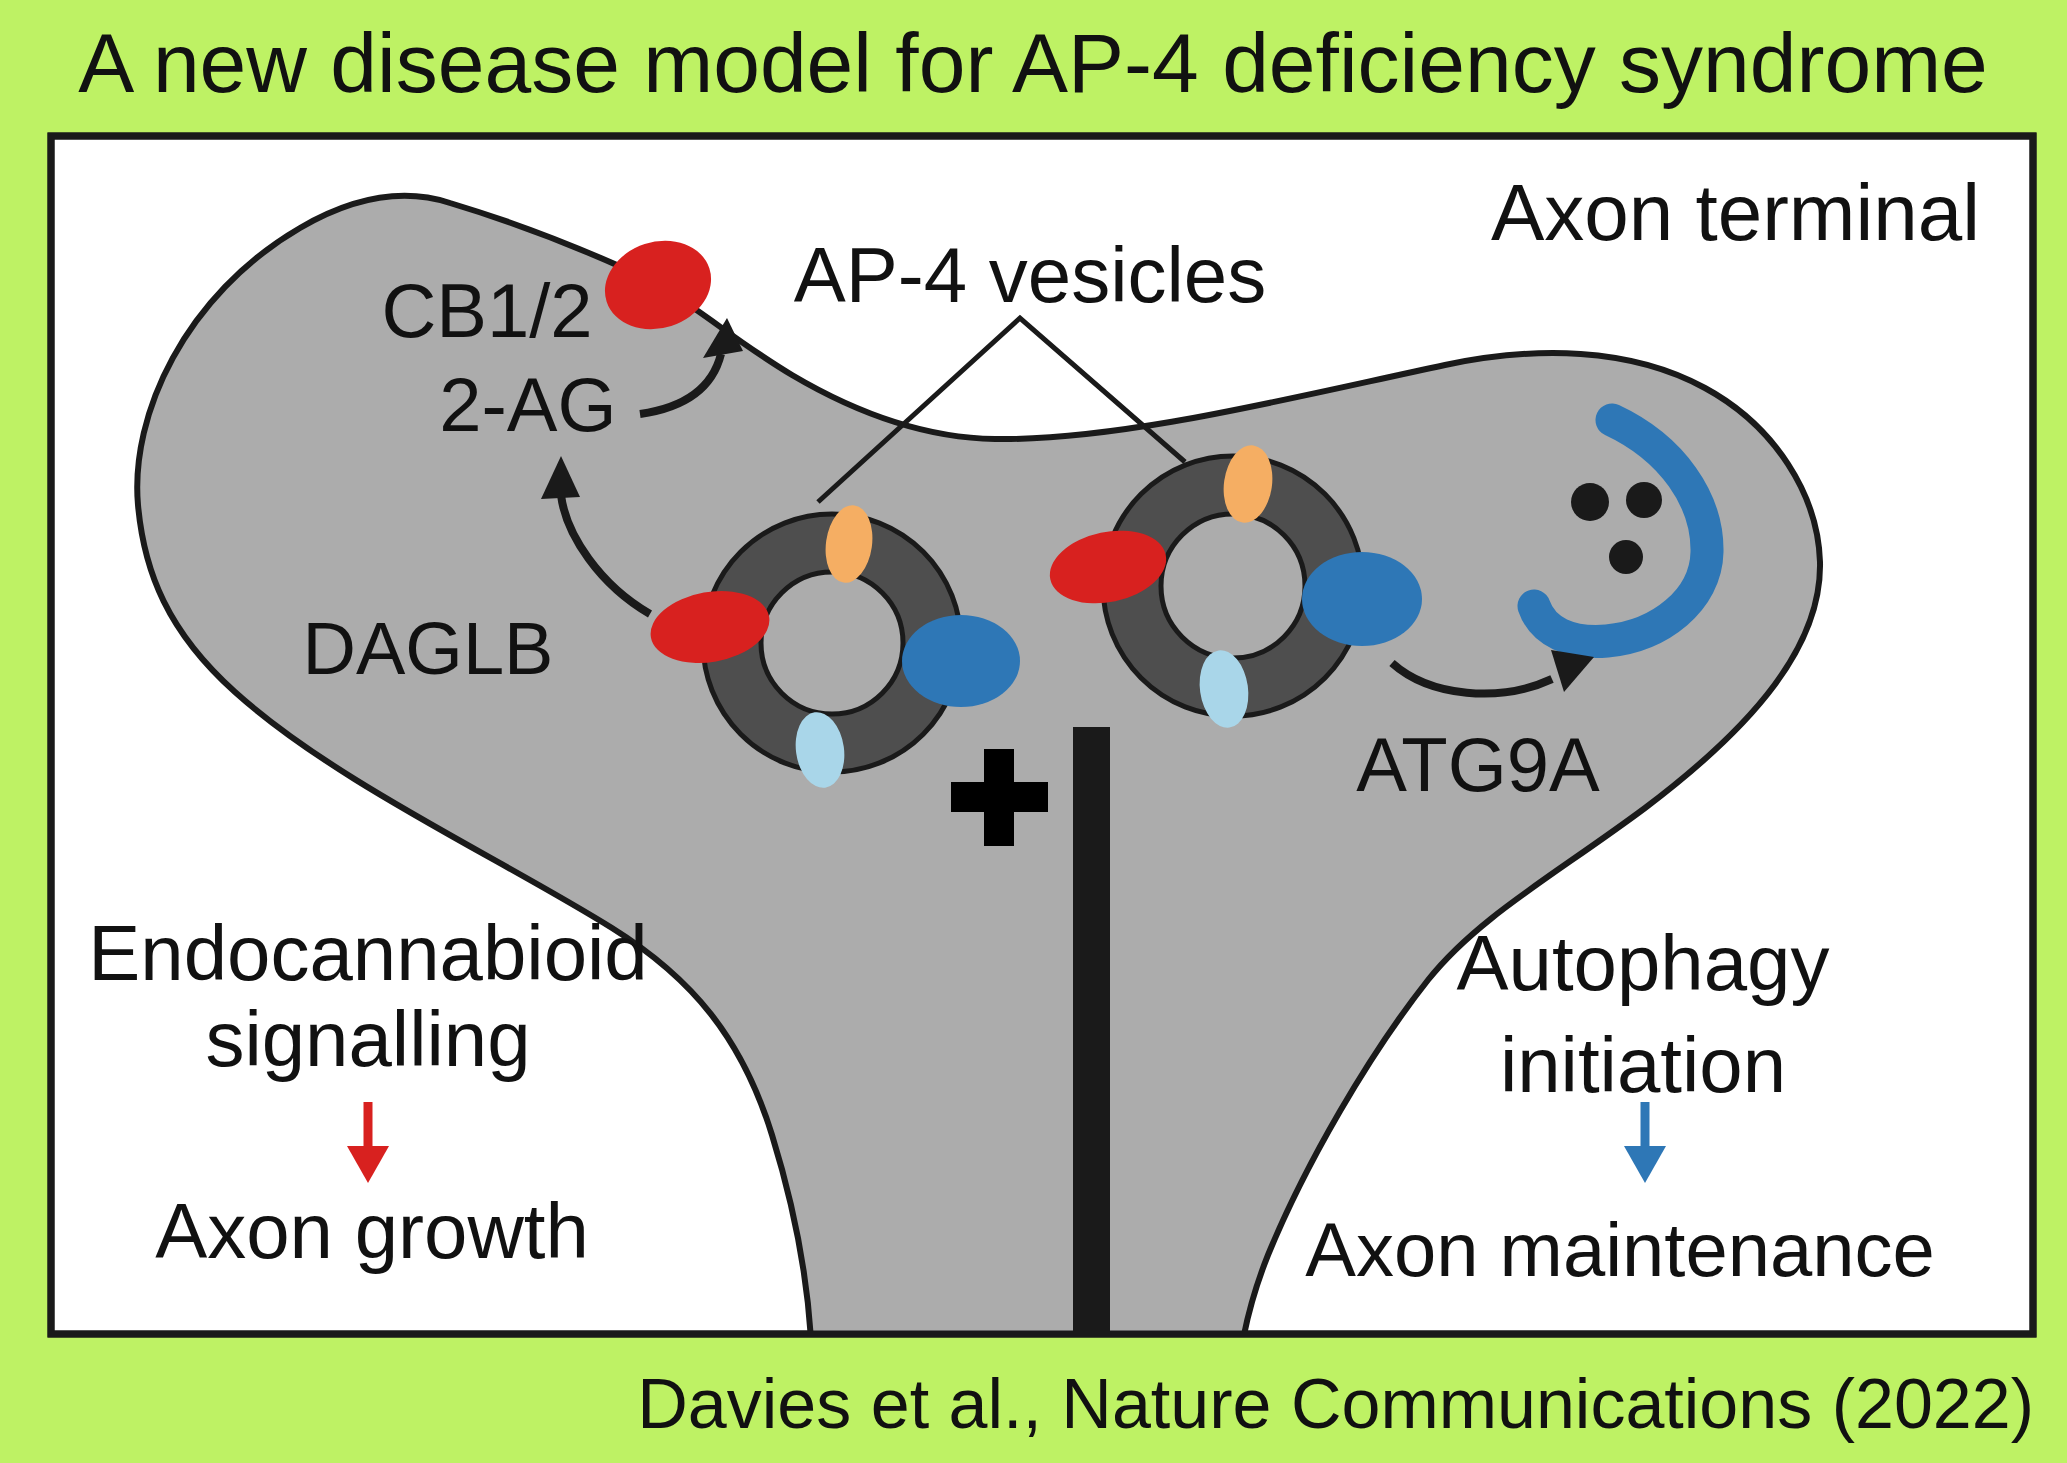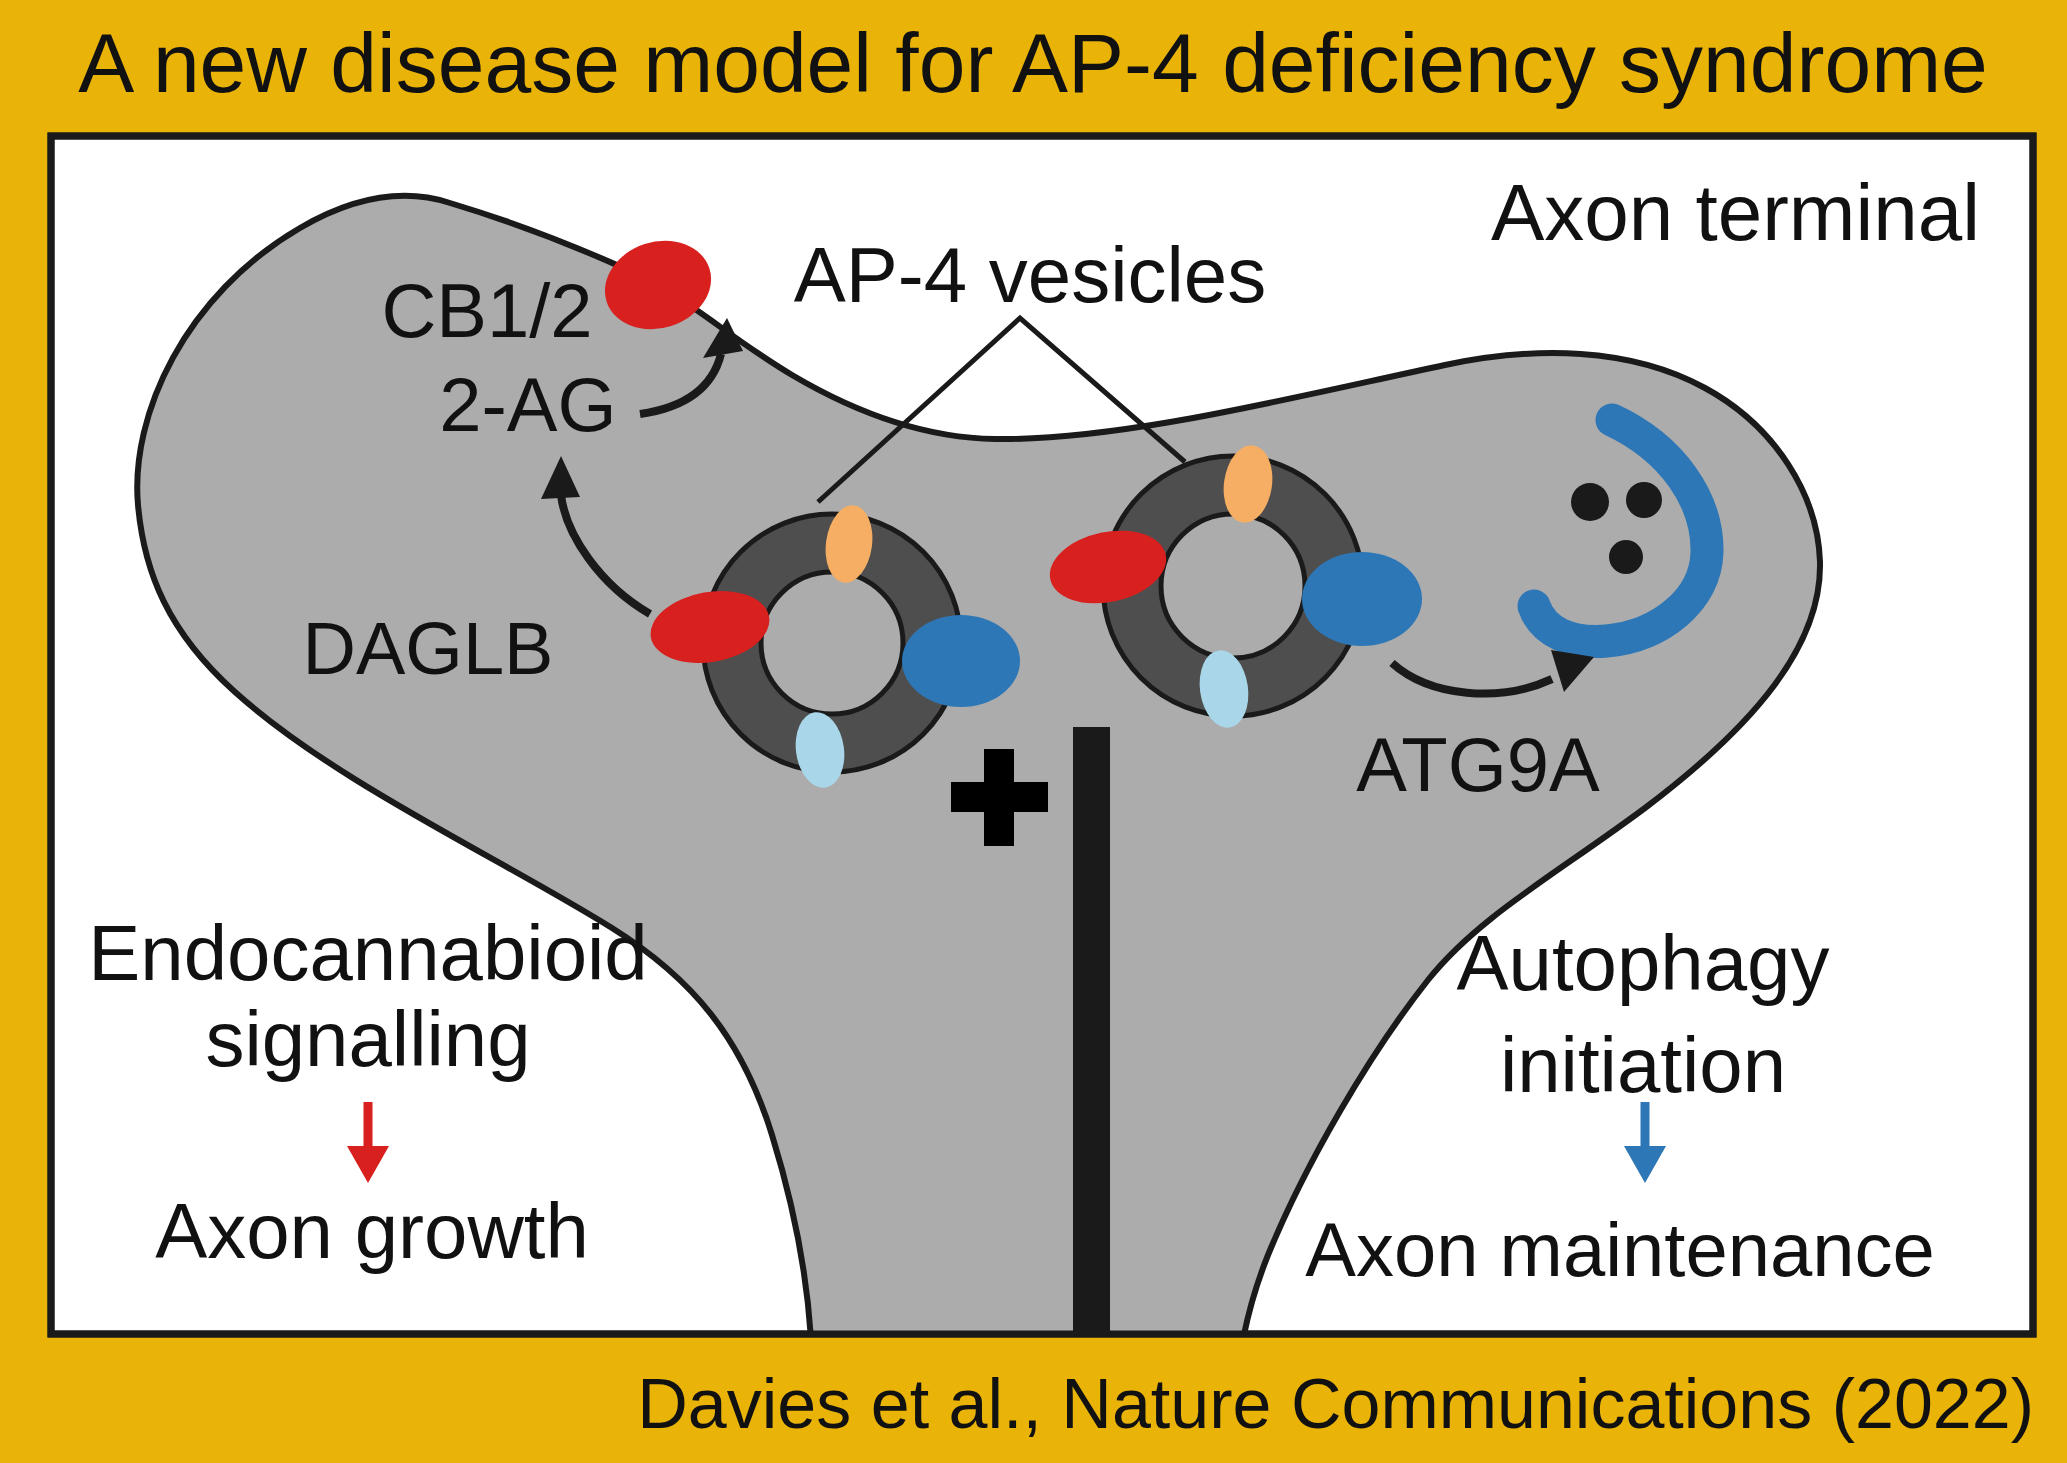--- a/index.html
+++ b/index.html
@@ -4,21 +4,21 @@
 <style>
   html, body {
     margin: 0;
     padding: 0;
     background: #ffffff;
   }
   .figure {
     position: relative;
     width: 2067px;
     height: 1463px;
-    background: #eab308;
+    background: #bef264;
     overflow: hidden;
   }
   svg { display: block; }
   text {
     font-family: "Liberation Sans", sans-serif;
     fill: #111111;
   }
 </style>
 </head>
 <body>

